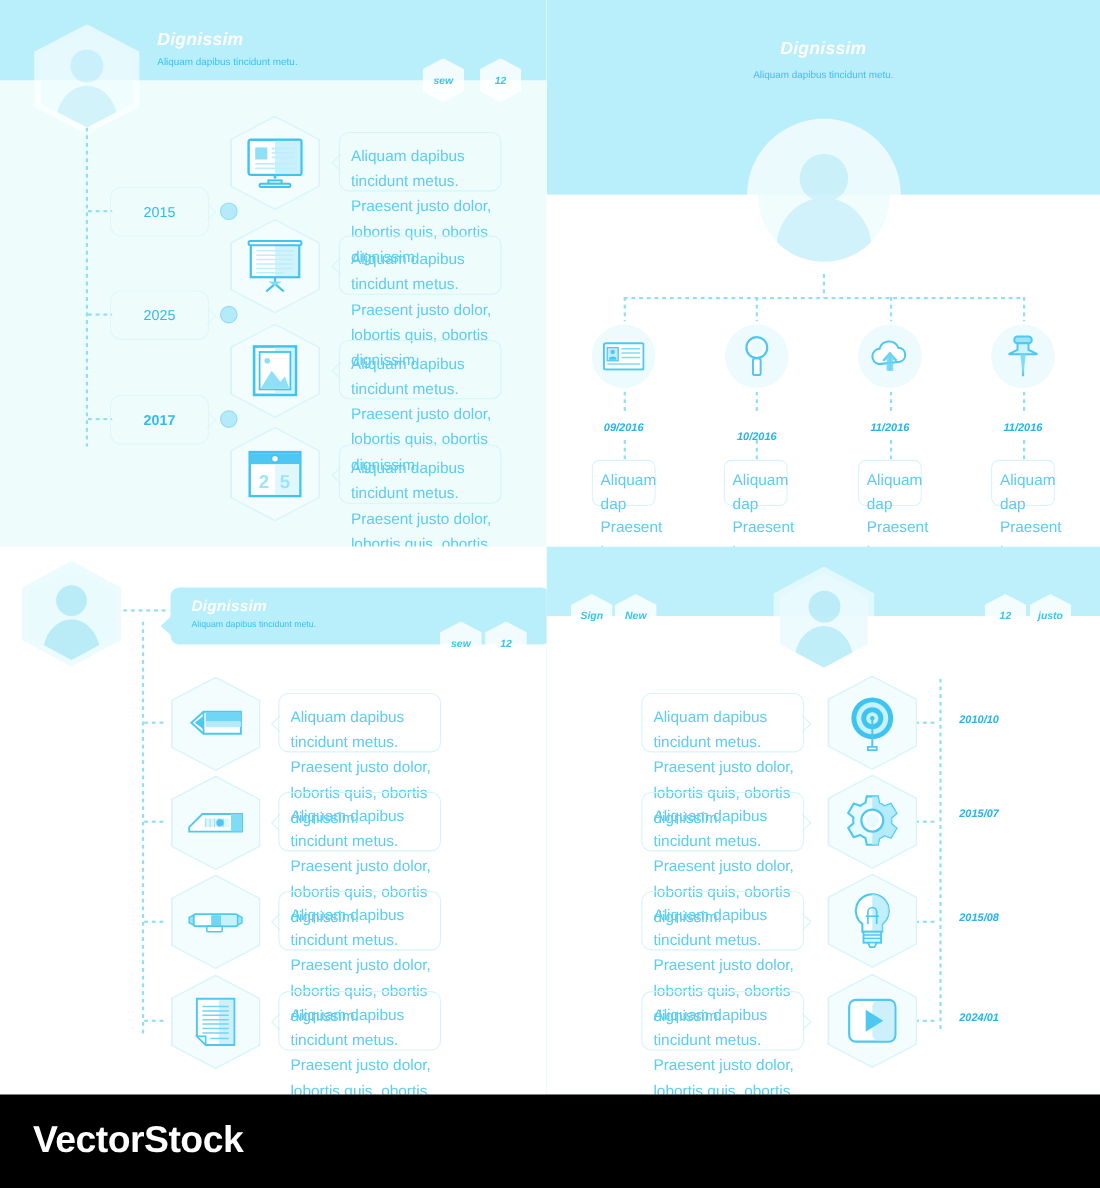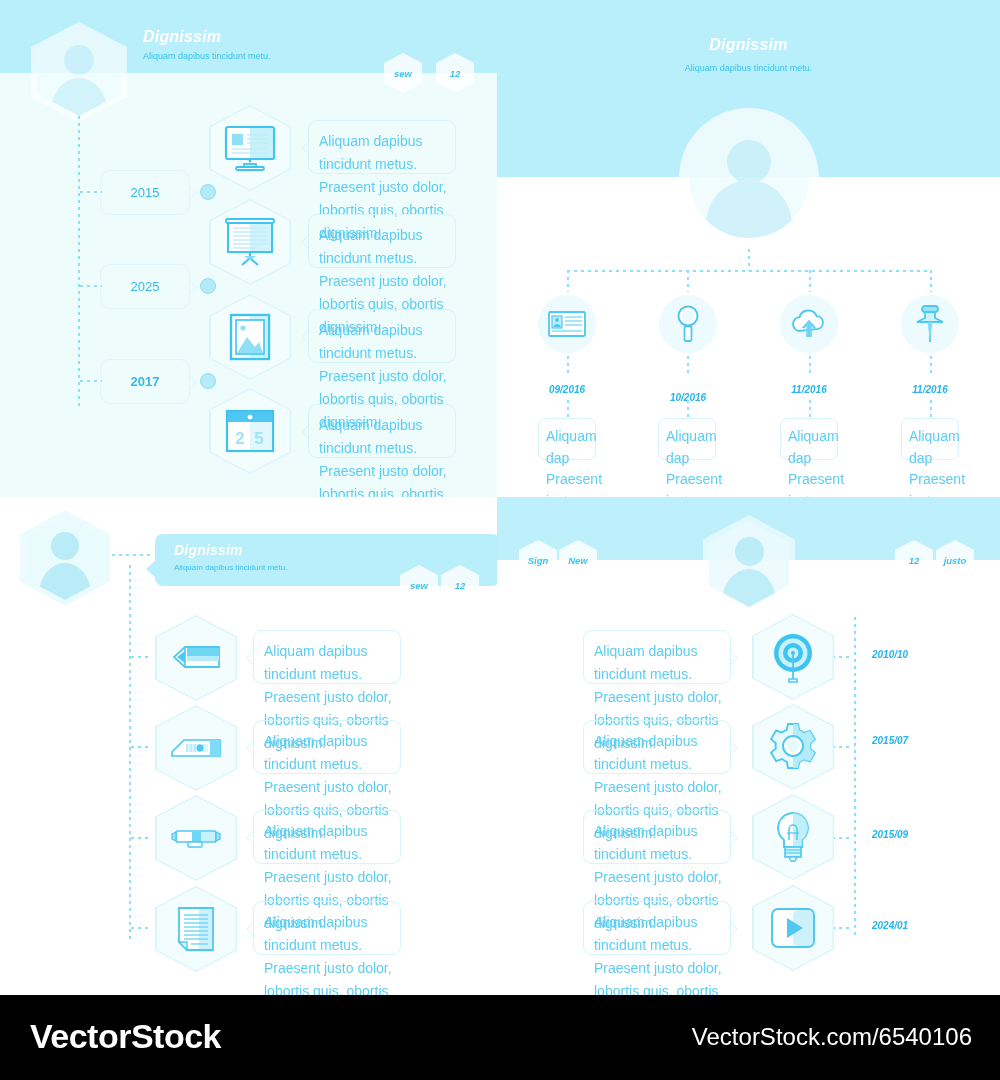--- a/index.html
+++ b/index.html
@@ -517,21 +517,21 @@
         <path d="M16 29 L16 18 a4 4 0 0 1 8 0 L24 29" fill="none" stroke="#4fc8f1" stroke-width="1.5"></path>
         <line x1="14" y1="22" x2="26" y2="22" stroke="#4fc8f1" stroke-width="1.3"></line>
         <rect x="12" y="36" width="16" height="10" fill="#d6f5fd" stroke="#4fc8f1" stroke-width="1.7"></rect>
         <g stroke="#4fc8f1" stroke-width="1.2">
             <line x1="12" y1="39" x2="28" y2="39"></line>
             <line x1="12" y1="42" x2="28" y2="42"></line>
           </g>
         <path d="M16 46 L24 46 L22 50 L18 50 Z" fill="#fff" stroke="#4fc8f1" stroke-width="1.5"></path>
       </svg>
     </div>
-    <div class="datetxt" style="position:absolute;left:375px;top:332px;">2015/09</div>
+    <div class="datetxt" style="position:absolute;left:375px;top:332px;">2015/08</div>
 
     <div class="bubble" style="left:86px;top:404px;width:148px;height:54px;">
       <svg class="tail" style="right:-8px;top:19px;" viewBox="0 0 9 16">
           <path d="M0 0 L8 8 L0 16" fill="none" stroke="#d6f4fb" stroke-width="1"></path>
         </svg>
       <div class="bodytxt bubble-txt" style="left:10px;top:9px;right:8px;">Aliquam dapibus tincidunt metus. Praesent justo dolor, lobortis quis, obortis dignissim.</div>
     </div>
     <div class="iconhex" style="left:255px;top:388px;width:82px;height:86px;">
       <div class="frame"></div>
       <div class="fill"></div>
@@ -539,16 +539,15 @@
         <rect x="2" y="2" width="42" height="38" rx="6" fill="#fff" stroke="#4fc8f1" stroke-width="2"></rect>
         <rect x="23" y="3" width="20" height="36" rx="5" fill="#bfeefb" opacity=".8"></rect>
         <path d="M17 11 L33 21 L17 31 Z" fill="#4fc8f1"></path>
       </svg>
     </div>
     <div class="datetxt" style="position:absolute;left:375px;top:423px;">2024/01</div>
   </div>
 
   <div id="footer">
     <div class="brand">VectorStock</div>
-    <div class="url">VectorStock.com/6540106</div>
   </div>
 
 </div>
 
 </body></html>

